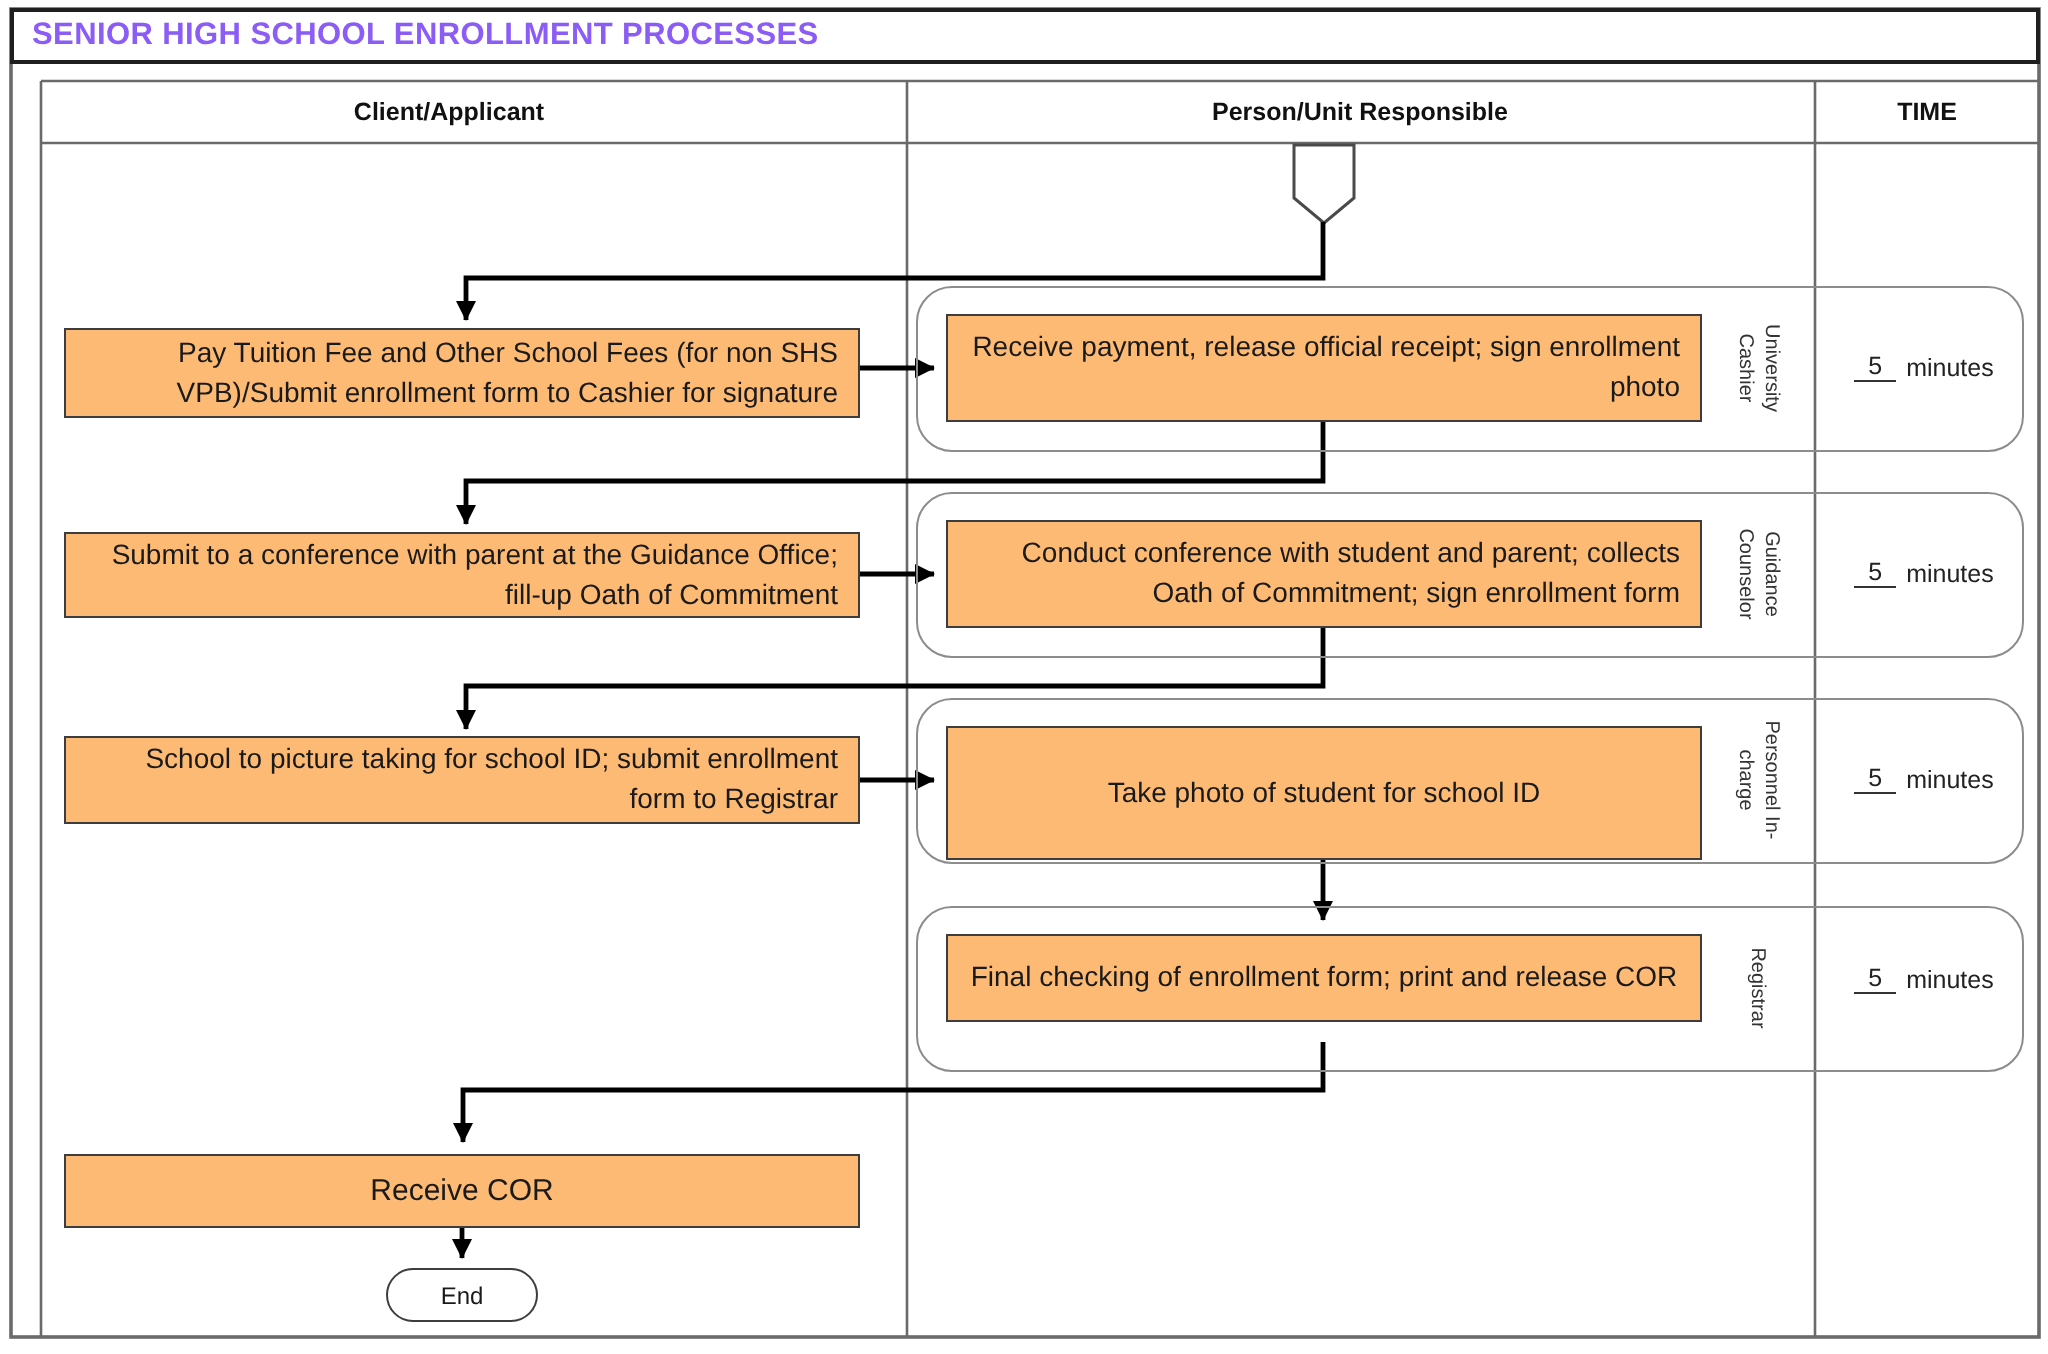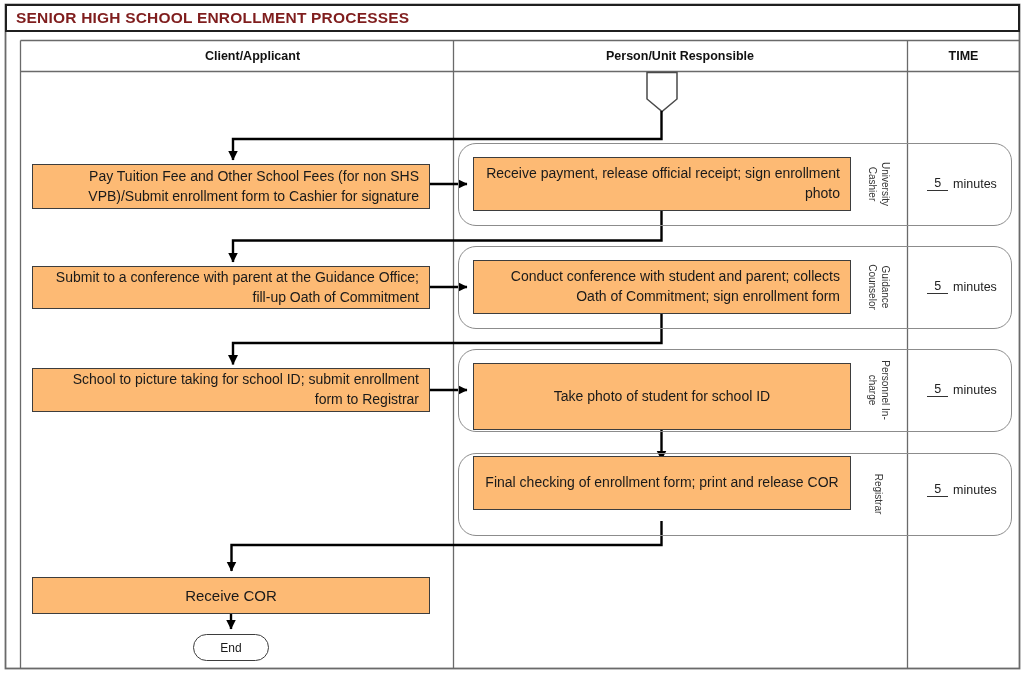--- a/index.html
+++ b/index.html
@@ -7,21 +7,21 @@
     position:relative; width:1024px; height:677px; background:#ffffff;
     font-family:"Liberation Sans","DejaVu Sans",sans-serif; overflow:hidden;
   }
   .abs { position:absolute; box-sizing:border-box; }
   svg.layer { position:absolute; left:0; top:0; width:1024px; height:677px; }
 
   .title-box {
     left:5px; top:4px; width:1015px; height:28px;
     border:2px solid #1f1f1f; background:#ffffff;
     display:flex; align-items:center; padding-left:9px;
-    font-weight:bold; font-size:15.5px; color:#7f1d1d; letter-spacing:.2px;
+    font-weight:bold; font-size:15.5px; color:#8b5cf6; letter-spacing:.2px;
   }
   .col-header {
     top:41px; height:30px; display:flex; align-items:center; justify-content:center;
     font-weight:bold; font-size:12.5px; color:#111;
   }
   .process-box {
     border:1.5px solid #3d3d3d; background:#fdba74;
     display:flex; align-items:center; justify-content:center;
     text-align:right; font-size:14px; color:#1a1a1a; line-height:1.42;
     padding:2px 10px;
@@ -78,21 +78,21 @@
       <path d="M661.5,417 V460" marker-end="url(#arrow)"></path>
       <path d="M661.5,521 V545 H231.5 V571" marker-end="url(#arrow)"></path>
       <path d="M231,613 V629" marker-end="url(#arrow)"></path>
     </g>
   </svg>
 
   <div class="abs title-box">
     <span>SENIOR HIGH SCHOOL ENROLLMENT PROCESSES</span>
   </div>
 
-  <div class="abs col-header" style="left:36px; width:433px;">
+  <div class="abs col-header" style="left:8px; width:433px;">
     <span>Client/Applicant</span>
   </div>
   <div class="abs col-header" style="left:453px; width:454px;">
     <span>Person/Unit Responsible</span>
   </div>
   <div class="abs col-header" style="left:907px; width:113px;">
     <span>TIME</span>
   </div>
 
   <div class="abs process-box" style="left:32px; top:164px; width:398px; height:45px;">Pay Tuition Fee and Other School Fees (for non SHS VPB)/Submit enrollment form to Cashier for signature</div>
@@ -119,21 +119,21 @@
   <div class="abs container-round" style="left:458px; top:349px; width:554px; height:83px;"></div>
   <div class="abs process-box" style="left:473px; top:363px; width:378px; height:67px;">Take photo of student for school ID</div>
   <div class="abs unit-label" style="left:844px; top:375px; width:70px; height:30px;">Personnel In-
 charge</div>
   <div class="abs time-entry" style="left:912px; top:381px; width:100px; height:17px;">
     <span class="time-value">5</span>
     <span>minutes</span>
   </div>
 
   <div class="abs container-round" style="left:458px; top:453px; width:554px; height:83px;"></div>
-  <div class="abs process-box" style="left:473px; top:456px; width:378px; height:54px;">Final checking of enrollment form; print and release COR</div>
+  <div class="abs process-box" style="left:473px; top:467px; width:378px; height:44px;">Final checking of enrollment form; print and release COR</div>
   <div class="abs unit-label" style="left:844px; top:479px; width:70px; height:30px;">Registrar</div>
   <div class="abs time-entry" style="left:912px; top:481px; width:100px; height:17px;">
     <span class="time-value">5</span>
     <span>minutes</span>
   </div>
 
   <div class="abs process-box" style="left:32px; top:577px; width:398px; height:37px; font-size:15px;">Receive COR</div>
   <div class="abs end-pill" style="left:193px; top:634px; width:76px; height:27px;">End</div>
 
 </div>

